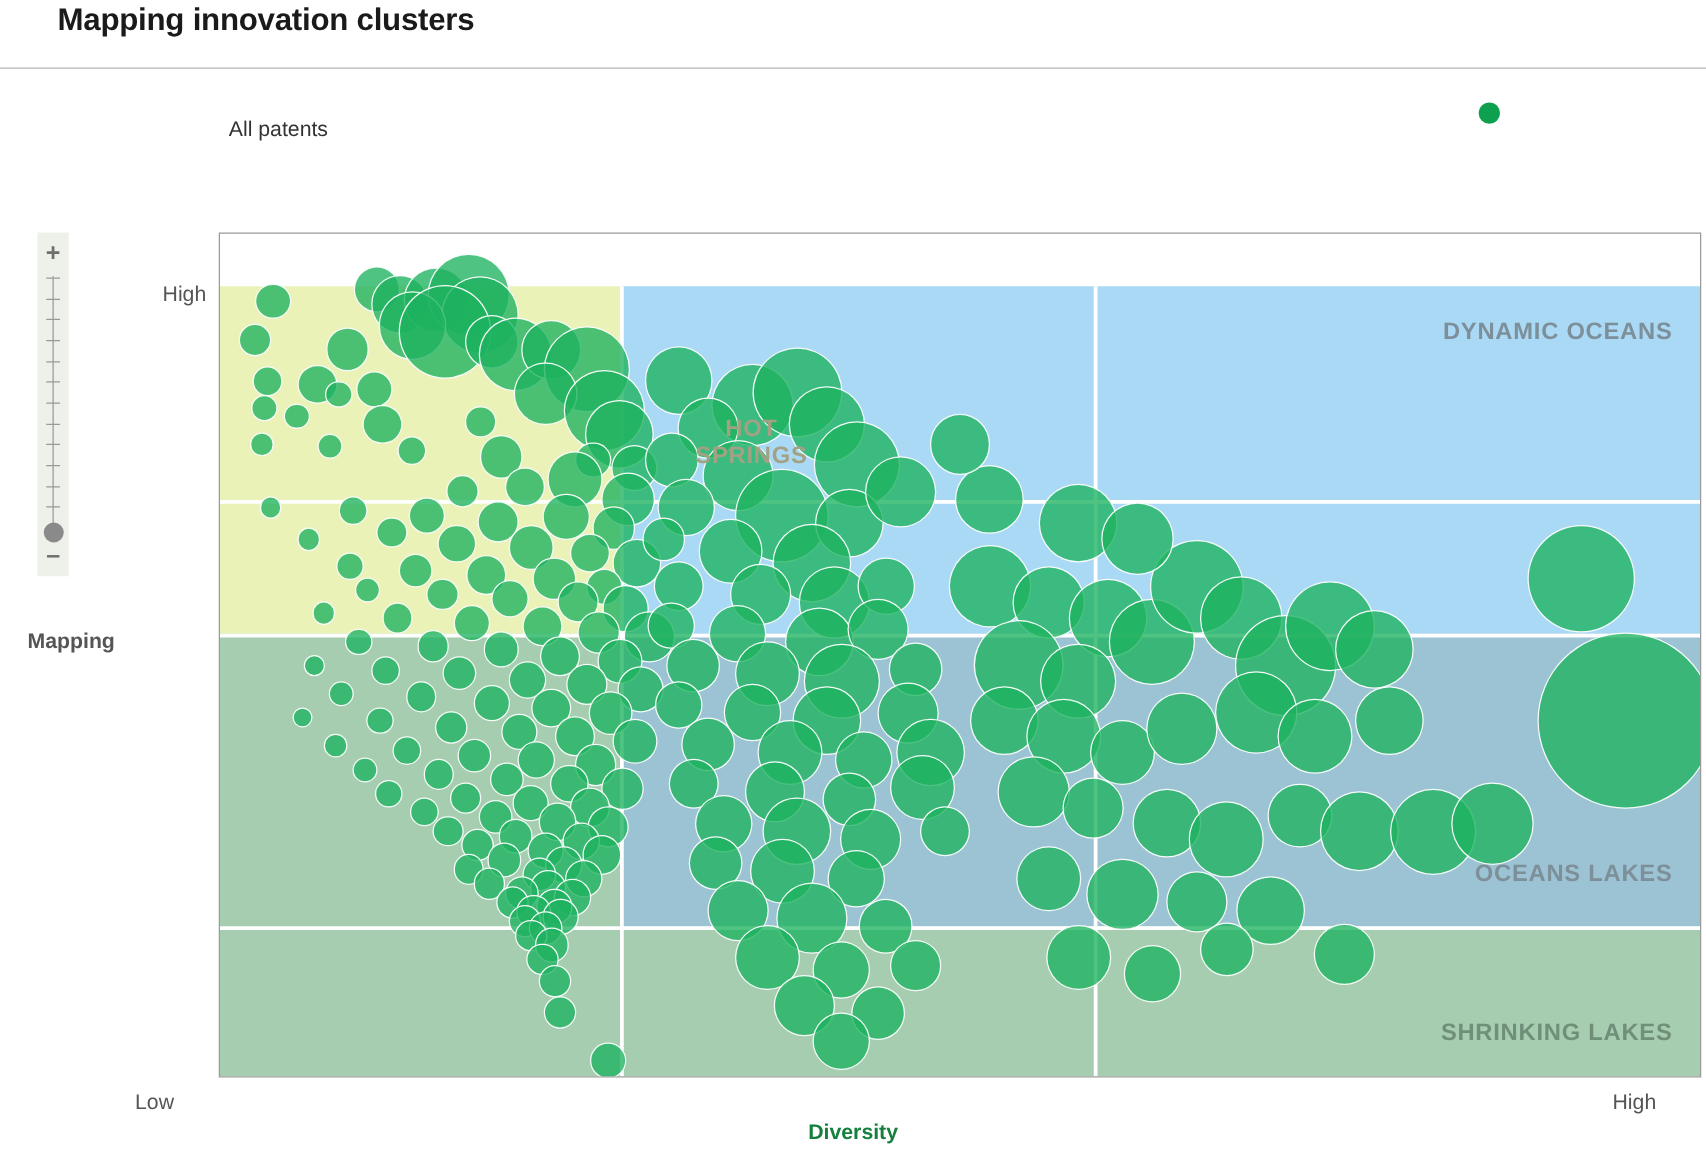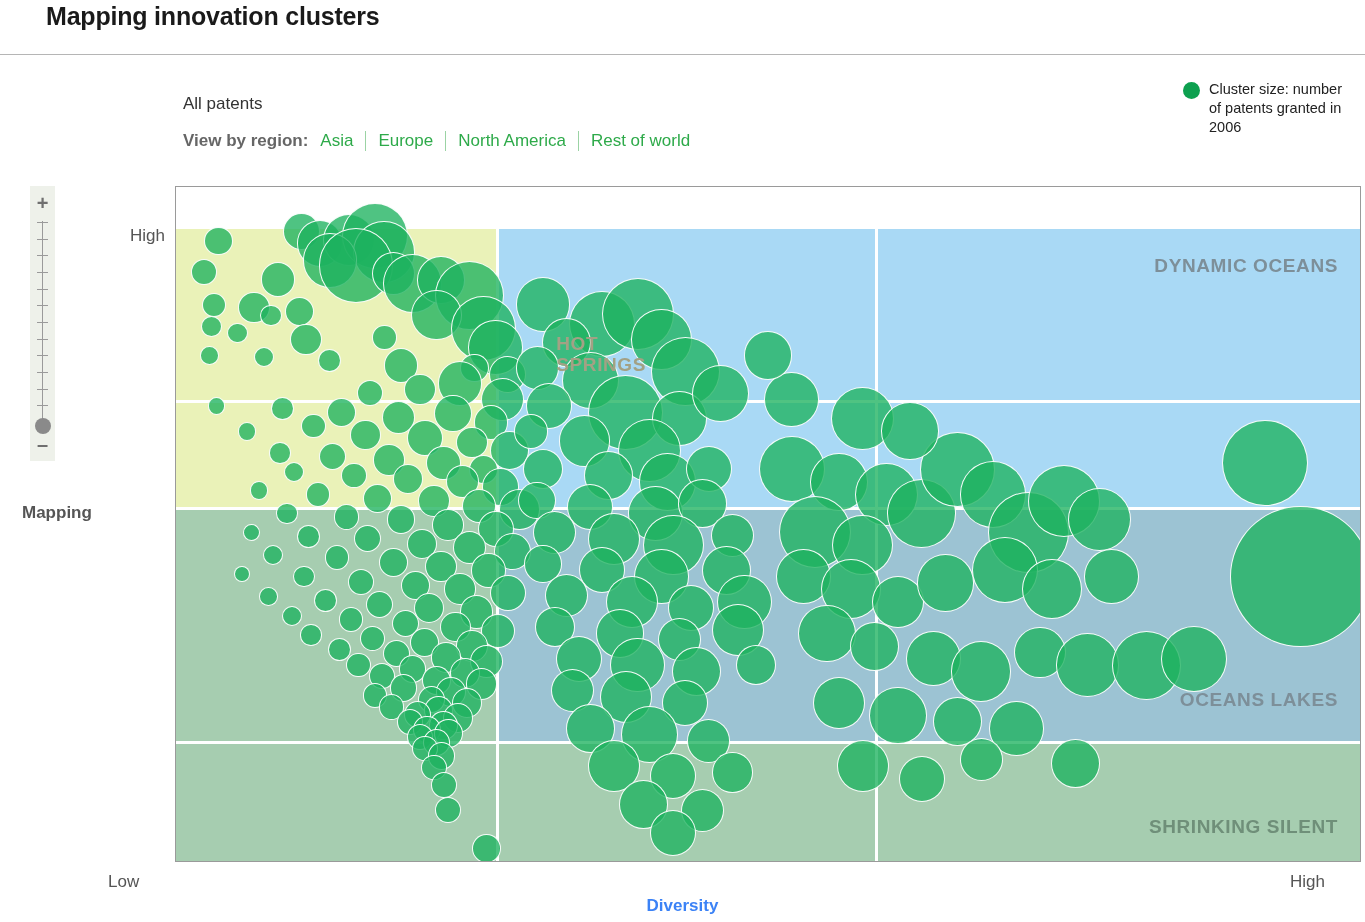--- a/index.html
+++ b/index.html
@@ -83,21 +83,21 @@
     width: 16px; height: 16px; border-radius: 50%; background: #8a8a8a;
   }
 
   
   .ax-momentum {
     position: absolute; left: 22px; top: 503px;
     font-size: 17px; font-weight: bold; color: #555;
   }
   .ax-diversity {
     position: absolute; left: 0; top: 896px; width: 1365px;
-    text-align: center; font-size: 17px; font-weight: bold; color: #3b82f6;
+    text-align: center; font-size: 17px; font-weight: bold; color: #15803d;
   }
   .ax-high-y {
     position: absolute; left: 70px; top: 226px; width: 95px;
     text-align: right; font-size: 17px; color: #555;
   }
   .ax-low-x {
     position: absolute; left: 108px; top: 872px;
     font-size: 17px; color: #555;
   }
   .ax-high-x {
@@ -112,58 +112,47 @@
     border: 1px solid #9a9a9a;
     background: #ffffff;
     overflow: hidden;
   }
   .band { position: absolute; }
   .gridline { position: absolute; background: #ffffff; }
 
   .quad-label {
     position: absolute;
     font-size: 19px; font-weight: bold; color: #7d8f99;
-    letter-spacing: 0.6px; white-space: pre-line; text-align: left;
+    letter-spacing: 0.6px; white-space: pre-line; text-align: center;
   }
   .quad-label.olive { color: #a3a184; line-height: 1.12; }
   .quad-label.sage  { color: #6f8f79; }
 
   .bubbles { position: absolute; inset: 0; }
   .bub {
     position: absolute; border-radius: 50%;
     background: rgba(30,178,95,0.78);
     border: 1.6px solid rgba(255,255,255,0.95);
   }
 </style>
 </head>
 <body>
 <div id="root">
 
 <div class="page-title">Mapping innovation clusters</div>
 <div class="header-rule"></div>
 
 <div class="all-cities">All patents</div>
 
-<div class="viewby-row">
-  <span class="viewby-label">View by region:</span>
-  <a class="region-link" href="#">Asia</a>
-  <span class="region-sep"></span>
-  <a class="region-link" href="#">Europe</a>
-  <span class="region-sep"></span>
-  <a class="region-link" href="#">North America</a>
-  <span class="region-sep"></span>
-  <a class="region-link" href="#">Rest of world</a>
-</div>
 
 <div class="notes">
 </div>
 
 <div class="legend">
   <span class="legend-dot"></span>
-  <span>Cluster size: number of patents granted in 2006</span>
 </div>
 
 <div class="zoom-slider">
   <span class="zoom-plus">+</span>
   <div class="zoom-track"></div>
   <div id="zoom-ticks">
         <div class="zoom-tick" style="top: 36px;"></div>
         <div class="zoom-tick" style="top: 52.6667px;"></div>
         <div class="zoom-tick" style="top: 69.3333px;"></div>
         <div class="zoom-tick" style="top: 86px;"></div>
@@ -427,16 +416,16 @@
         <div class="bub" style="left: 655.04px; top: 199.92px; width: 63.36px; height: 63.36px;"></div>
         <div class="bub" style="left: 588.32px; top: 185.28px; width: 54.72px; height: 54.72px;"></div>
         <div class="bub" style="left: 705.28px; top: 215.44px; width: 57.6px; height: 57.6px;"></div>
         <div class="bub" style="left: 567.52px; top: 143.92px; width: 48.96px; height: 48.96px;"></div>
       </div>
 
   <div class="quad-label olive" id="ql-hot" style="right:714px; top:146px;">HOT
 SPRINGS</div>
   <div class="quad-label" id="ql-ocean" style="right:22px;  top:68px;">DYNAMIC OCEANS</div>
   <div class="quad-label" id="ql-lake" style="right:22px;  top:502px;">OCEANS LAKES</div>
-  <div class="quad-label sage" id="ql-pool" style="right:22px;  top:629px;">SHRINKING SILENT</div>
+  <div class="quad-label sage" id="ql-pool" style="right:22px;  top:629px;">SHRINKING LAKES</div>
 </div>
 
 </div>
 
 </body></html>

